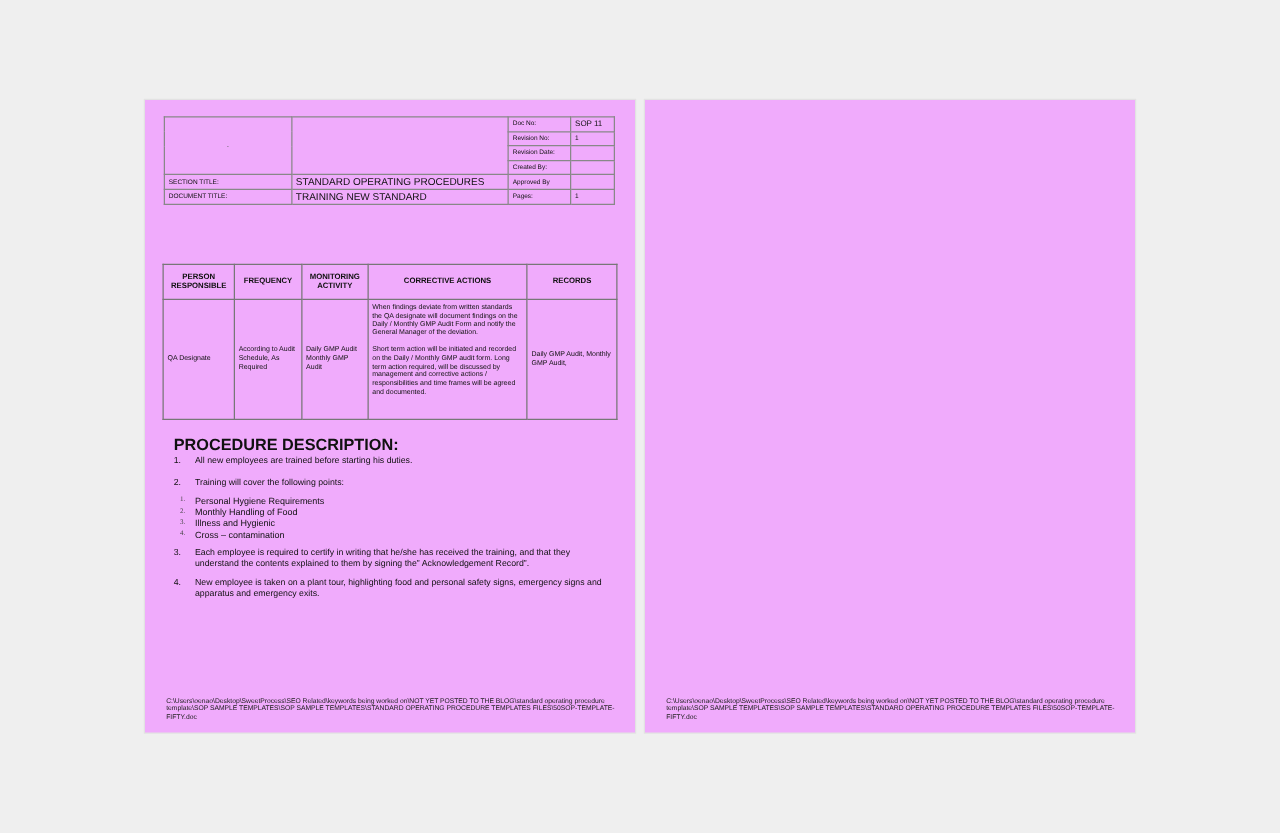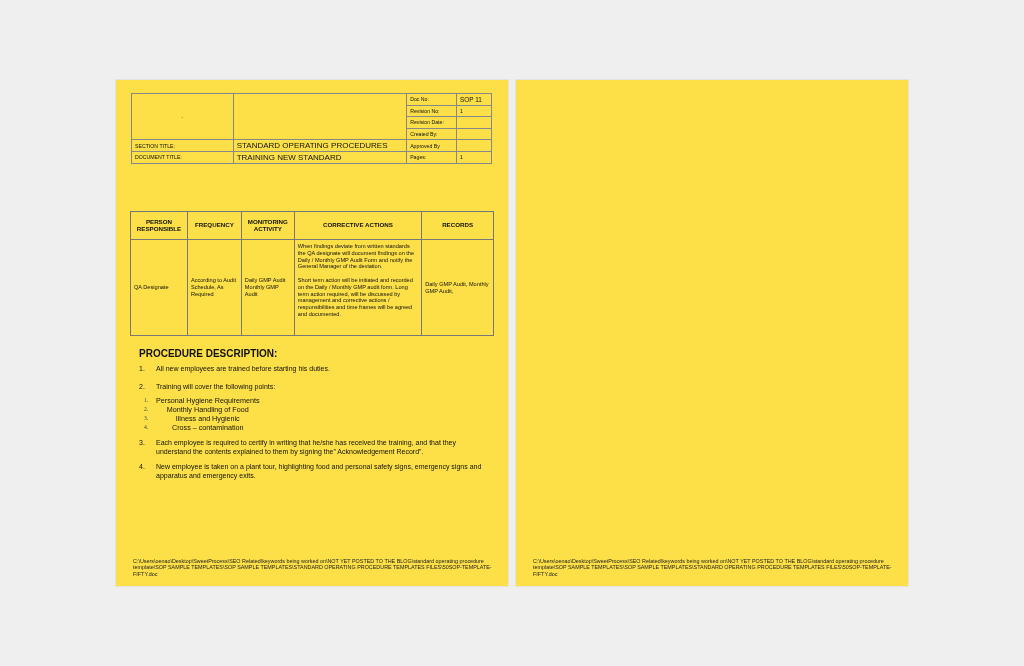--- a/index.html
+++ b/index.html
@@ -1,46 +1,46 @@
 <!DOCTYPE html>
 <html><head>
 <meta charset="utf-8">
 <style>
   html, body { margin:0; padding:0; }
   body {
     width:1024px; height:666px; background:#efefef; position:relative; overflow:hidden;
     font-family:"Liberation Sans", sans-serif; color:#111;
   }
   .page {
-    position:absolute; top:80px; width:392px; height:506px; background:#fde047;
+    position:absolute; top:80px; width:392px; height:506px; background:#f0abfc;
     box-shadow:0 0 0 1px #e2e2e2;
   }
   #page1 { left:116px; }
   #page2 { left:516px; }
 
   
   .hdr { position:absolute; left:15px; top:13px; width:361px; border-collapse:collapse; font-size:5.2px; }
   .hdr td { border:0.8px solid #888; padding:0 3px; height:10.6px; vertical-align:middle; }
   .hdr .big { font-size:8px; }
   .hdr .logo { text-align:center; color:#666; height:45px; }
 
   .purpose { position:absolute; left:40px; top:95px; width:332px; font-size:7.2px; line-height:8.6px; }
   .purpose b { font-size:8.6px; }
 
   .mon { position:absolute; left:14px; top:131px; width:364px; border-collapse:collapse; font-size:5.6px; line-height:6.8px; }
   .mon th { border:0.8px solid #777; font-weight:bold; font-size:6.2px; height:27px; text-align:center; padding:0 2px; }
   .mon td { border:0.8px solid #777; padding:2px 3px; height:90px; vertical-align:middle; }
   .mon td.ca { vertical-align:top; padding-top:3px; }
 
-  .procTitle { position:absolute; left:23px; top:268px; font-weight:bold; font-size:10px; }
+  .procTitle { position:absolute; left:23px; top:268px; font-weight:bold; font-size:13px; }
   .step { position:absolute; left:23px; font-size:7px; line-height:9px; width:350px; }
   .step .num { position:absolute; left:0; width:16px; }
   .step .txt { margin-left:17px; display:block; }
   .sub { position:absolute; left:28px; top:316px; font-size:7.2px; line-height:9px; }
-  .sub div { position:relative; padding-left:12px;text-align:center; }
+  .sub div { position:relative; padding-left:12px; }
   .sub .n { position:absolute; left:0; font-size:5.6px; font-family:"Liberation Serif", serif; color:#444; }
 
   .footer { position:absolute; left:17px; top:478px; width:360px; font-size:5.4px; line-height:6.4px; color:#222; }
 </style>
 </head>
 <body>
 
 <div class="page" id="page1">
 
   <table class="hdr">

